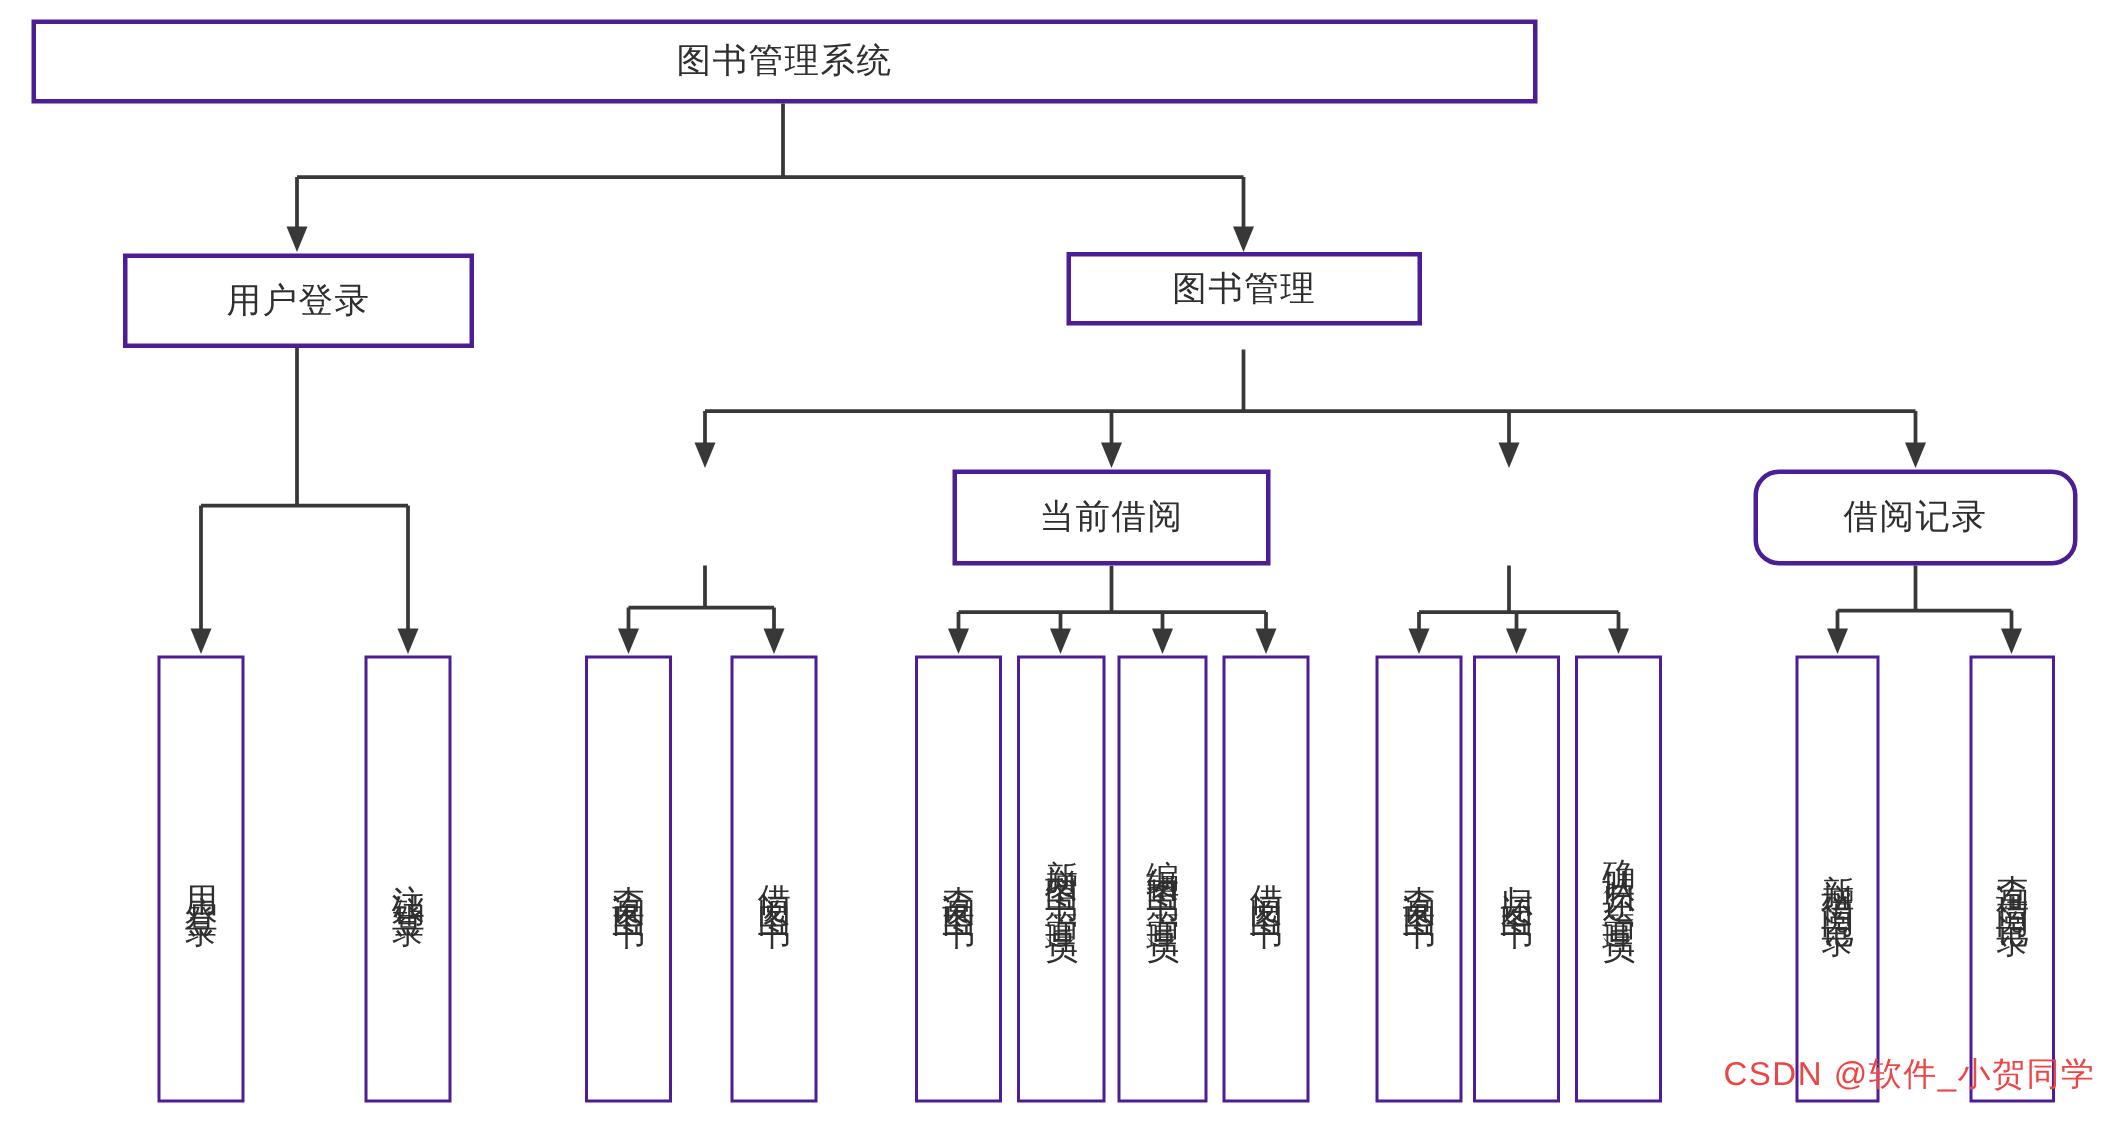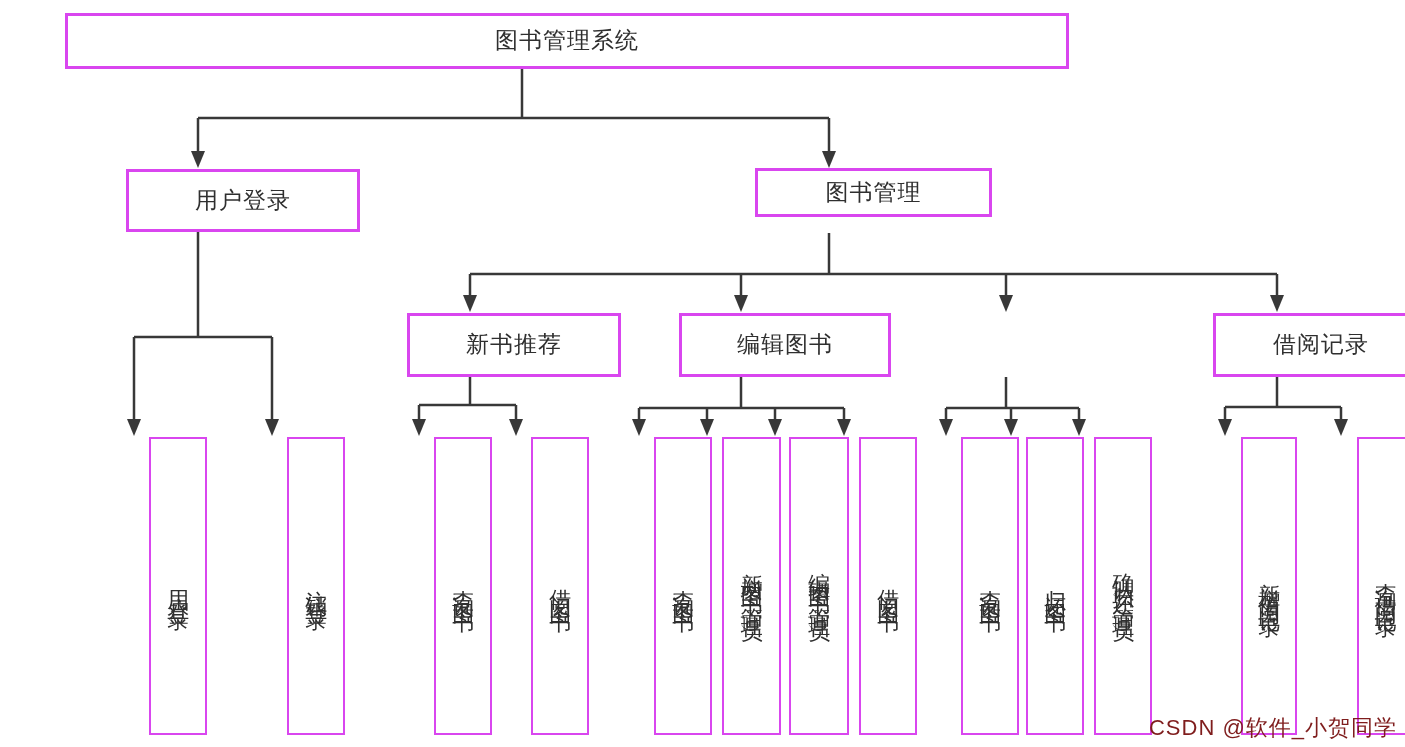--- a/index.html
+++ b/index.html
@@ -16,46 +16,45 @@
     overflow: hidden;
   }
   .wires {
     position: absolute;
     left: 0;
     top: 0;
   }
   .box {
     position: absolute;
     box-sizing: border-box;
-    border: 3px solid #d946ef;
+    border: 3px solid #4c1d95;
     background: #ffffff;
     display: flex;
     align-items: center;
     justify-content: center;
     color: #2f2f2f;
     font-size: 23px;
     letter-spacing: 1px;
     text-align: center;
     line-height: 1.2;
-    margin-left: 44px;
   }
   .vbox {
     border-width: 2px;
     writing-mode: vertical-rl;
     text-orientation: mixed;
     font-size: 22px;
     letter-spacing: 7px;
     top: 437px;
     height: 298px;
   }
   .watermark {
     position: absolute;
     right: 8px;
-    bottom: 4px;
-    color: #7f1d1d;
+    bottom: 16px;
+    color: #ef4444;
     font-size: 22px;
     letter-spacing: 1px;
     white-space: nowrap;
     margin-left: 38px;
   }
 </style>
 </head>
 <body>
 
 <div class="canvas">
@@ -104,27 +103,24 @@
     <span>图书管理系统</span>
   </div>
 
   <div class="box" style="left:82px; top:169px; width:234px; height:63px;">
     <span>用户登录</span>
   </div>
   <div class="box" style="left:711px; top:168px; width:237px; height:49px;">
     <span>图书管理</span>
   </div>
 
-  <div class="box" style="left:363px; top:313px; width:214px; height:64px;">
-    <span>新书推荐</span>
+  <div class="box" style="left:635px; top:313px; width:212px; height:64px;">
+    <span>当前借阅</span>
   </div>
-  <div class="box" style="left:635px; top:313px; width:212px; height:64px;">
-    <span>编辑图书</span>
-  </div>
-  <div class="box" style="left:1169px; top:313px; width:216px; height:64px;">
+  <div class="box" style="left:1169px; top:313px; width:216px; height:64px;border-radius:17px;">
     <span>借阅记录</span>
   </div>
 
   <div class="box vbox" style="left:105px; width:58px;">
     <span>用户登录</span>
   </div>
   <div class="box vbox" style="left:243px; width:58px;">
     <span>注销登录</span>
   </div>
 

